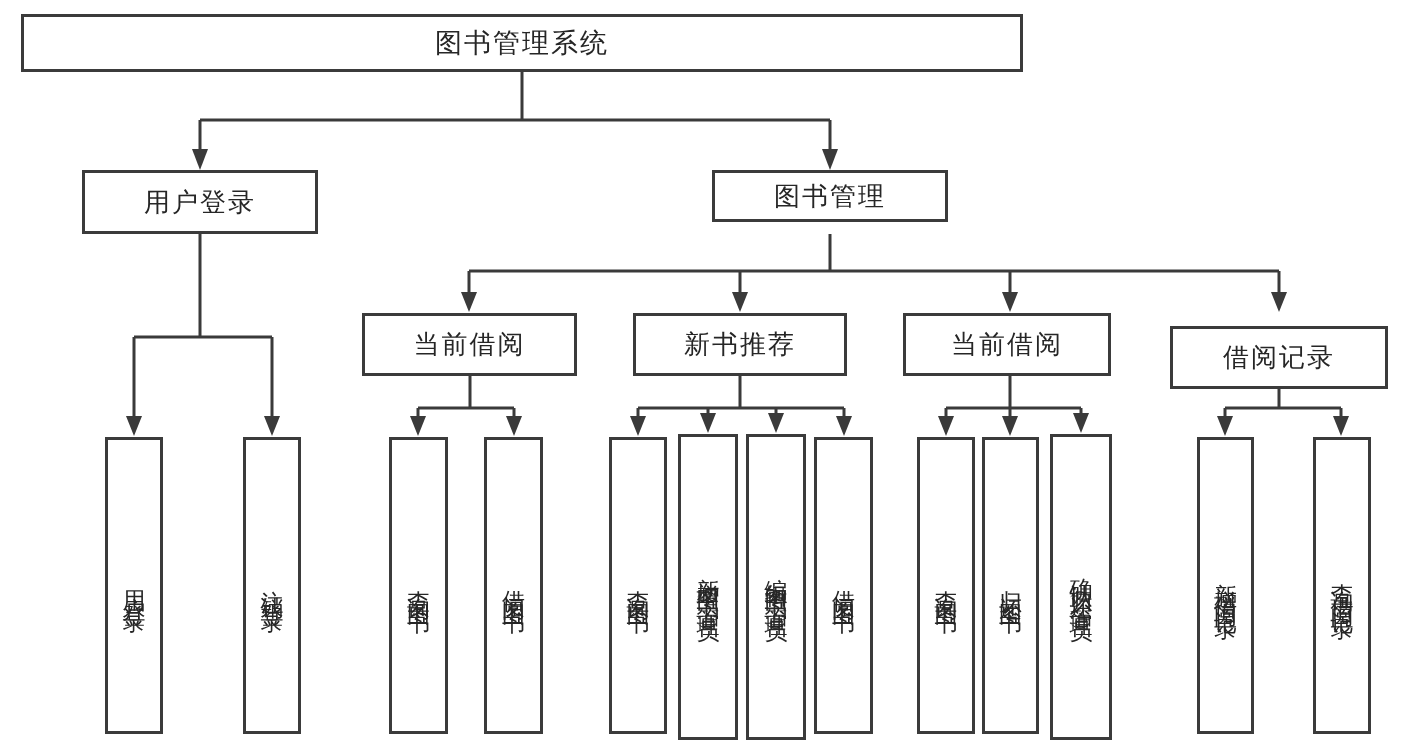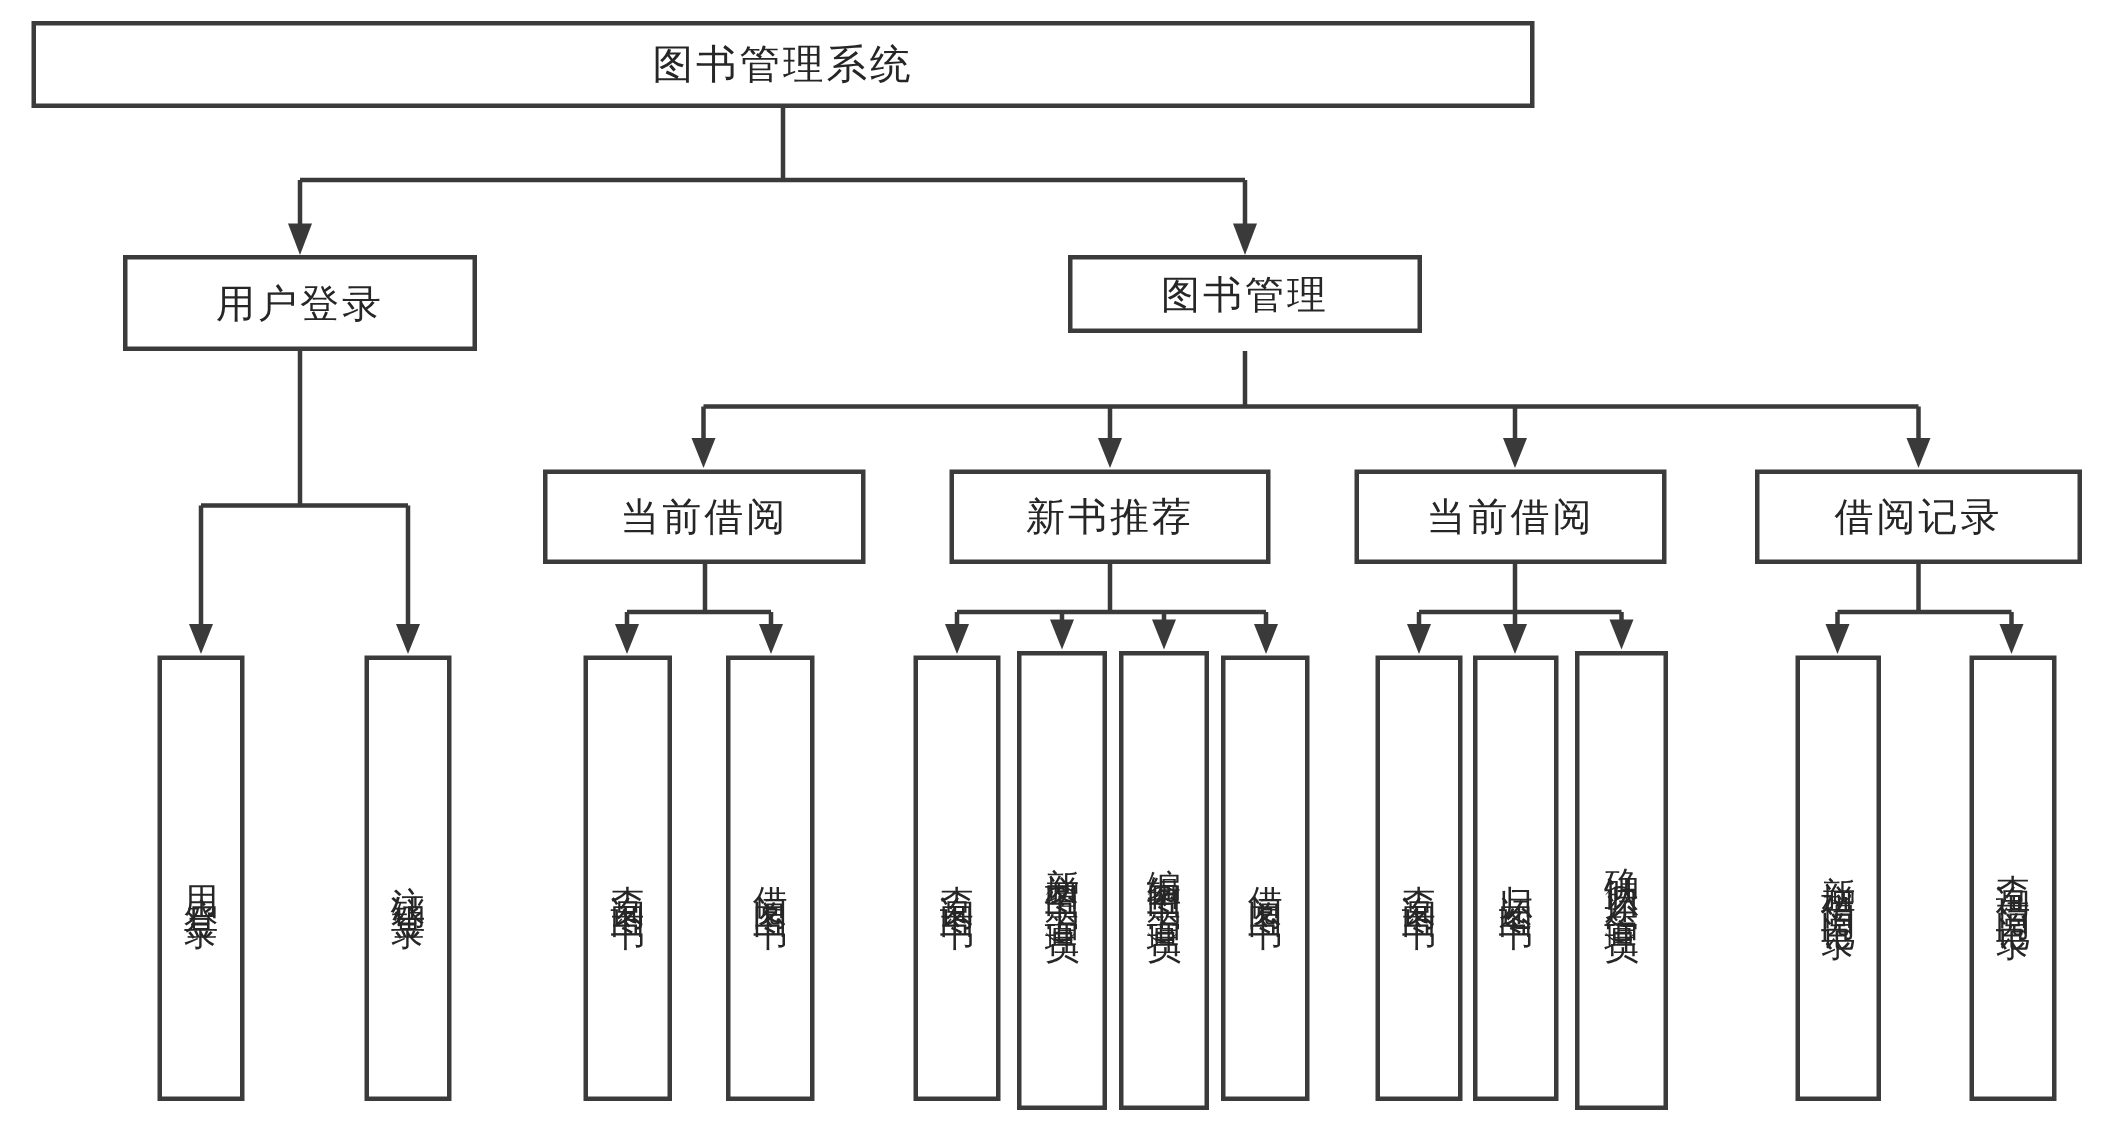--- a/index.html
+++ b/index.html
@@ -119,21 +119,21 @@
 
   <div class="hbox" style="left:362px; top:313px; width:215px; height:63px;">
     <span>当前借阅</span>
   </div>
   <div class="hbox" style="left:633px; top:313px; width:214px; height:63px;">
     <span>新书推荐</span>
   </div>
   <div class="hbox" style="left:903px; top:313px; width:208px; height:63px;">
     <span>当前借阅</span>
   </div>
-  <div class="hbox" style="left:1170px; top:313px; width:218px; height:63px;">
+  <div class="hbox" style="left:1170px; top:326px; width:218px; height:63px;">
     <span>借阅记录</span>
   </div>
 
   <div class="vbox" style="left:105px; top:437px; width:58px; height:297px;">
     <span class="vtext">用户登录</span>
   </div>
   <div class="vbox" style="left:243px; top:437px; width:58px; height:297px;">
     <span class="vtext">注销登录</span>
   </div>
 

